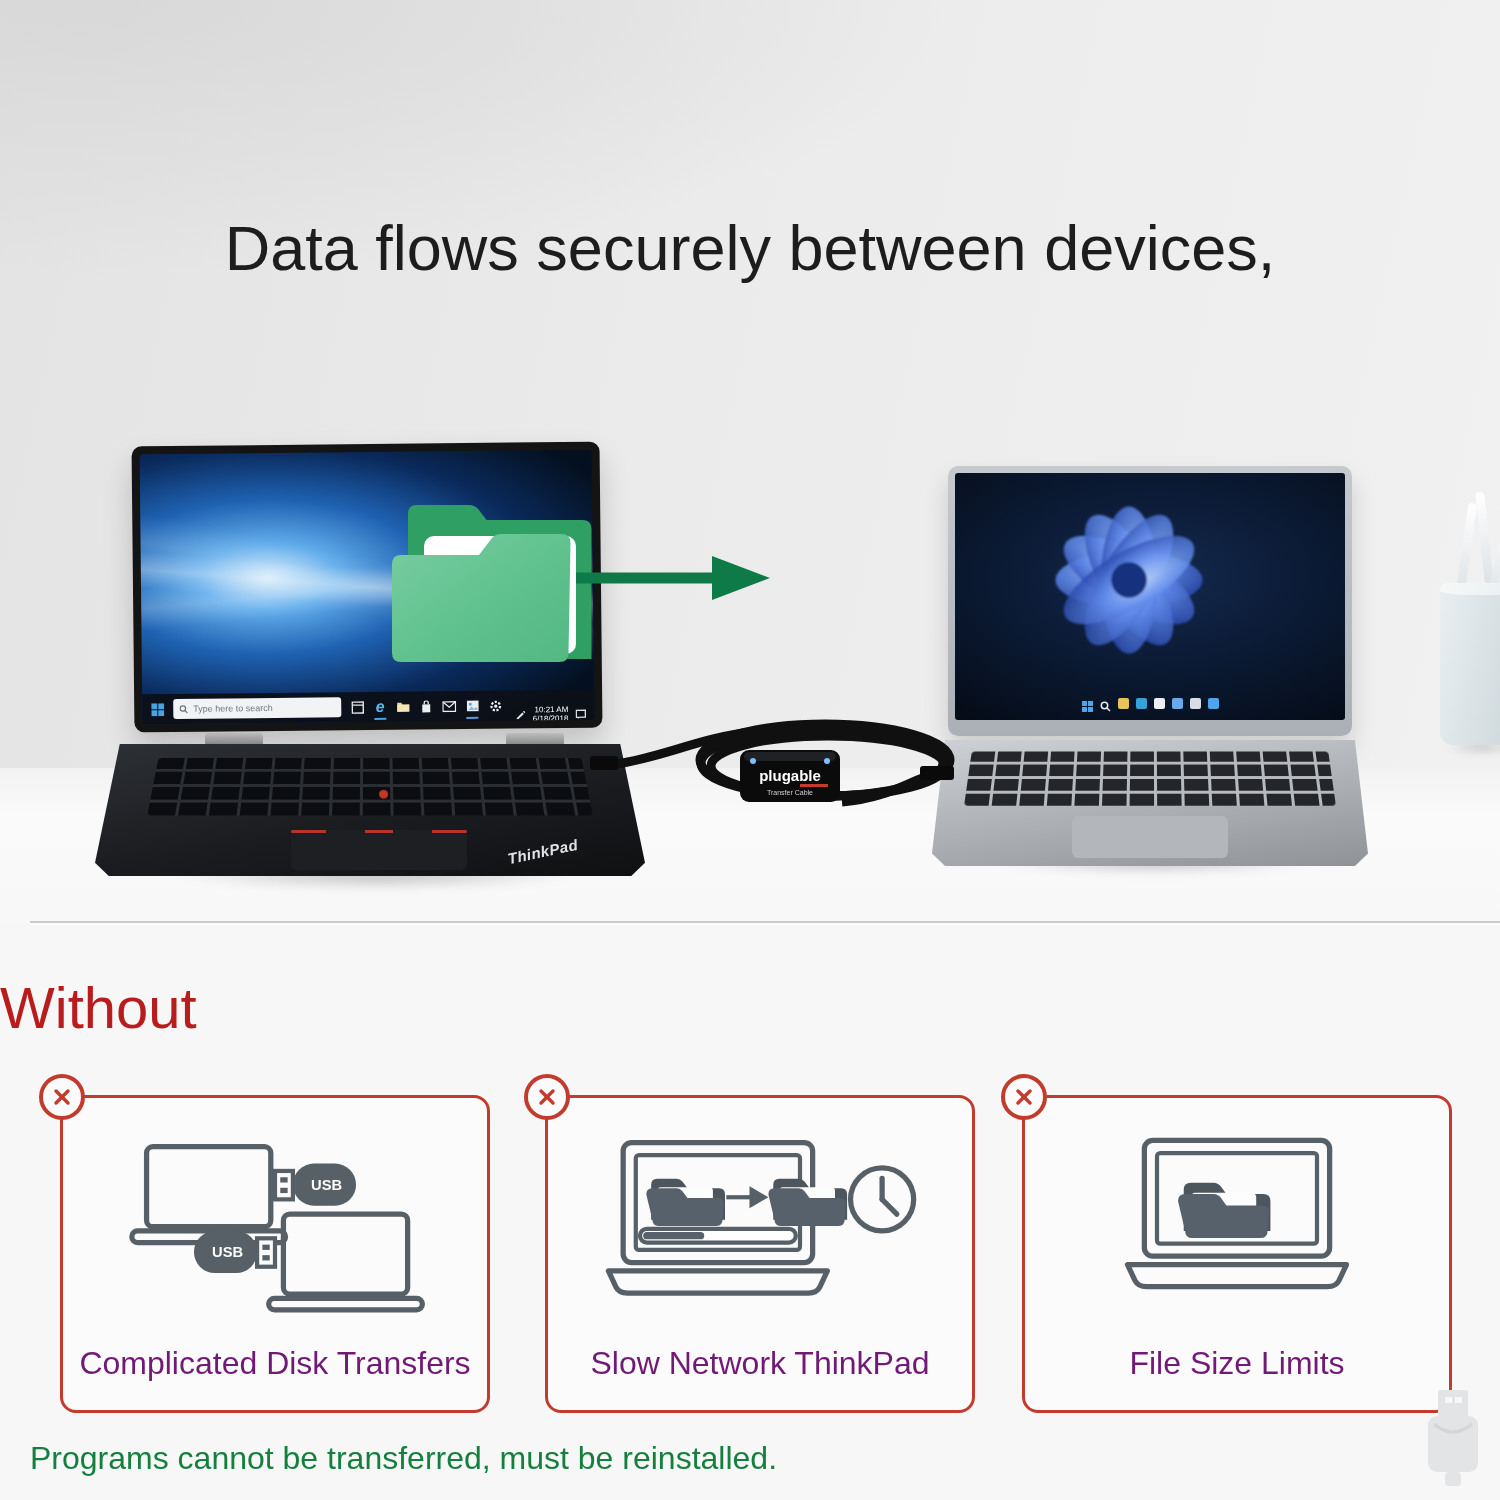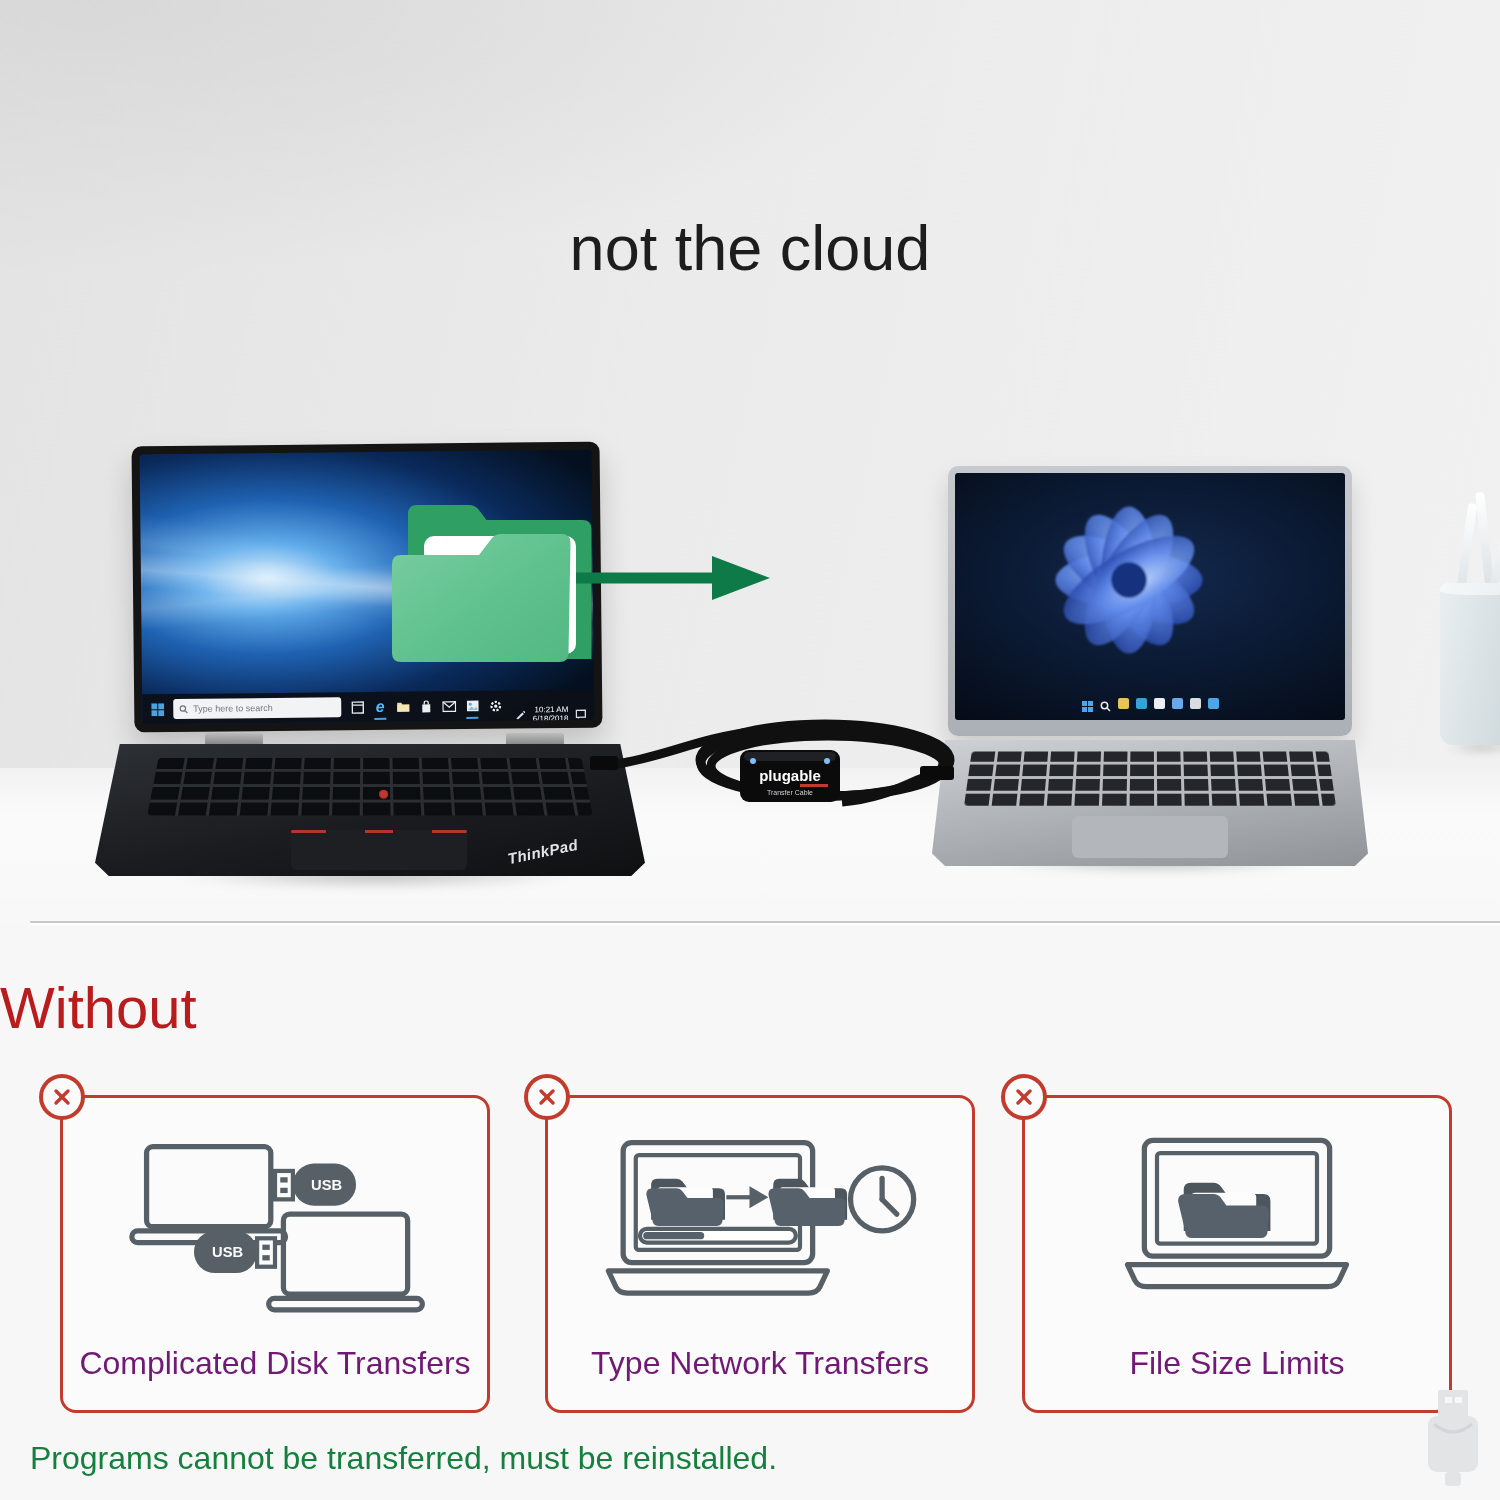--- a/index.html
+++ b/index.html
@@ -103,21 +103,21 @@
 <body>
 
 <div class="canvas">
 
   <div class="wall"></div>
   <div class="desk"></div>
   <div class="lower"></div>
   <div class="divider"></div>
 
   <div class="subtitle">
-    <div>not the cloud</div>
+    <div>Data flows securely between devices,</div>
   </div>
 
   <div class="shadow" style="left:90px;top:856px;width:570px;height:40px;"></div>
   <div class="shadow" style="left:928px;top:844px;width:452px;height:36px;"></div>
   <div class="shadow" style="left:1430px;top:738px;width:104px;height:18px;"></div>
 
   <div class="lt-screen">
     <div class="lt-display">
       <div class="lt-beams"></div>
       <div class="lt-taskbar">
@@ -367,21 +367,21 @@
           <path d="M4,14 q0,-5 5,-5 h16 q3,0 5,2.5 l4,5.5 h26 q5,0 5,5 v21 h-61 z" fill="#4c565c"></path>
           <rect x="9" y="16" width="46" height="26" rx="3" fill="#fdfdfd"></rect>
           <path d="M0,22 q0,-5 5,-5 h20 q3,0 5,2.5 l4,5.5 h25 q5,0 5,5 l-1,13 q0,5 -5,5 h-48 q-5,0 -5,-5 z" fill="#57616b"></path>
         </g>
         <g>
           <rect x="46" y="92" width="148" height="13" rx="6.5" fill="#ffffff" stroke="#566066" stroke-width="4"></rect>
           <rect x="49" y="95" width="58" height="7" rx="3.5" fill="#57616b"></rect>
         </g>
       </svg>
     </div>
-    <div class="card-caption">Type Network Transfers</div>
+    <div class="card-caption">Slow Network ThinkPad</div>
   </div>
 
   <div class="card" style="left:1022px;">
     <div class="xbadge">
       <svg width="20" height="20" viewBox="0 0 20 20">
           <line x1="4" y1="4" x2="16" y2="16" stroke="#c23b2c" stroke-width="3.4" stroke-linecap="round"></line>
           <line x1="16" y1="4" x2="4" y2="16" stroke="#c23b2c" stroke-width="3.4" stroke-linecap="round"></line>
         </svg>
     </div>
     <div class="card-icon">

